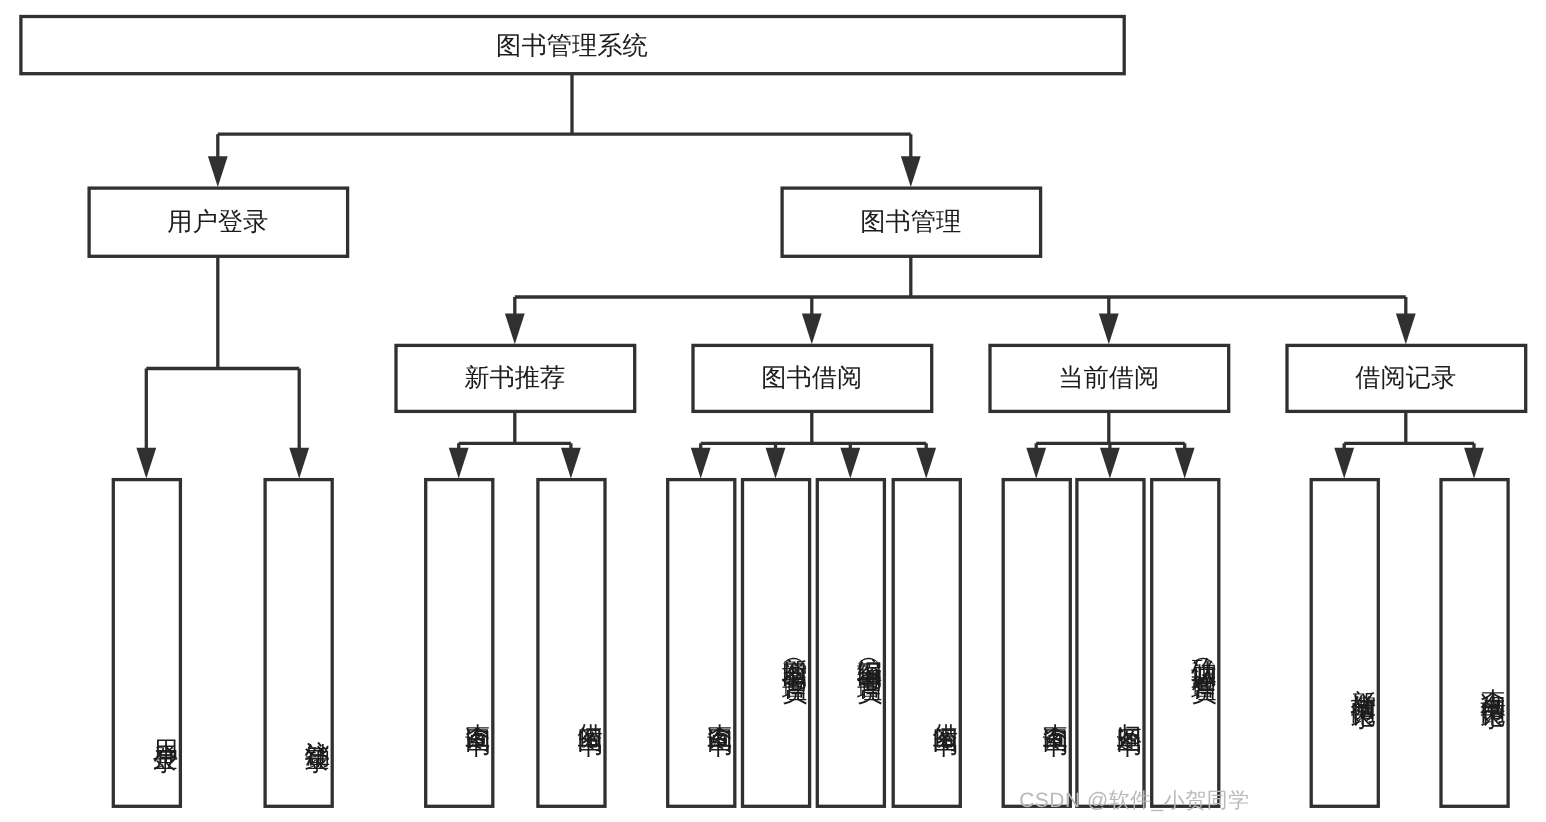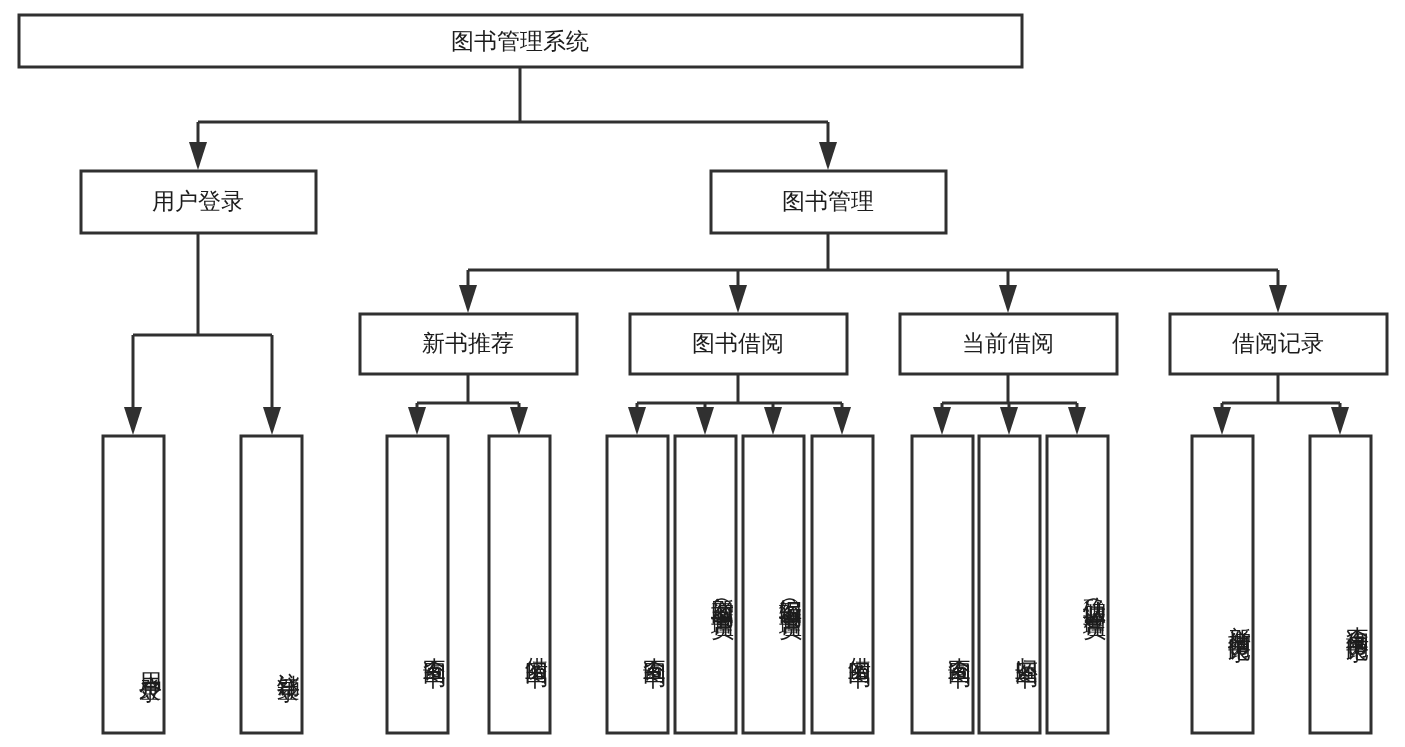--- a/index.html
+++ b/index.html
@@ -214,14 +214,15 @@
   <div class="node-label-v" style="left:743px; top:436px; width:61px; height:297px; padding-top:8px;">编辑图书（管理员）</div>
   <div class="node-label-v" style="left:812px; top:436px; width:61px; height:297px; padding-top:60px;">借阅图书</div>
 
   <div class="node-label-v" style="left:912px; top:436px; width:61px; height:297px; padding-top:60px;">查询图书</div>
   <div class="node-label-v" style="left:979px; top:436px; width:61px; height:297px; padding-top:60px;">归还图书</div>
   <div class="node-label-v" style="left:1047px; top:436px; width:61px; height:297px; padding-top:8px;">确认归还（管理员）</div>
 
   <div class="node-label-v" style="left:1192px; top:436px; width:61px; height:297px; padding-top:32px;">新增借阅记录</div>
   <div class="node-label-v" style="left:1310px; top:436px; width:61px; height:297px; padding-top:32px;">查询借阅记录</div>
 
+  <div class="watermark">CSDN @软件_小贺同学</div>
 
 </div>
 
 </body></html>

